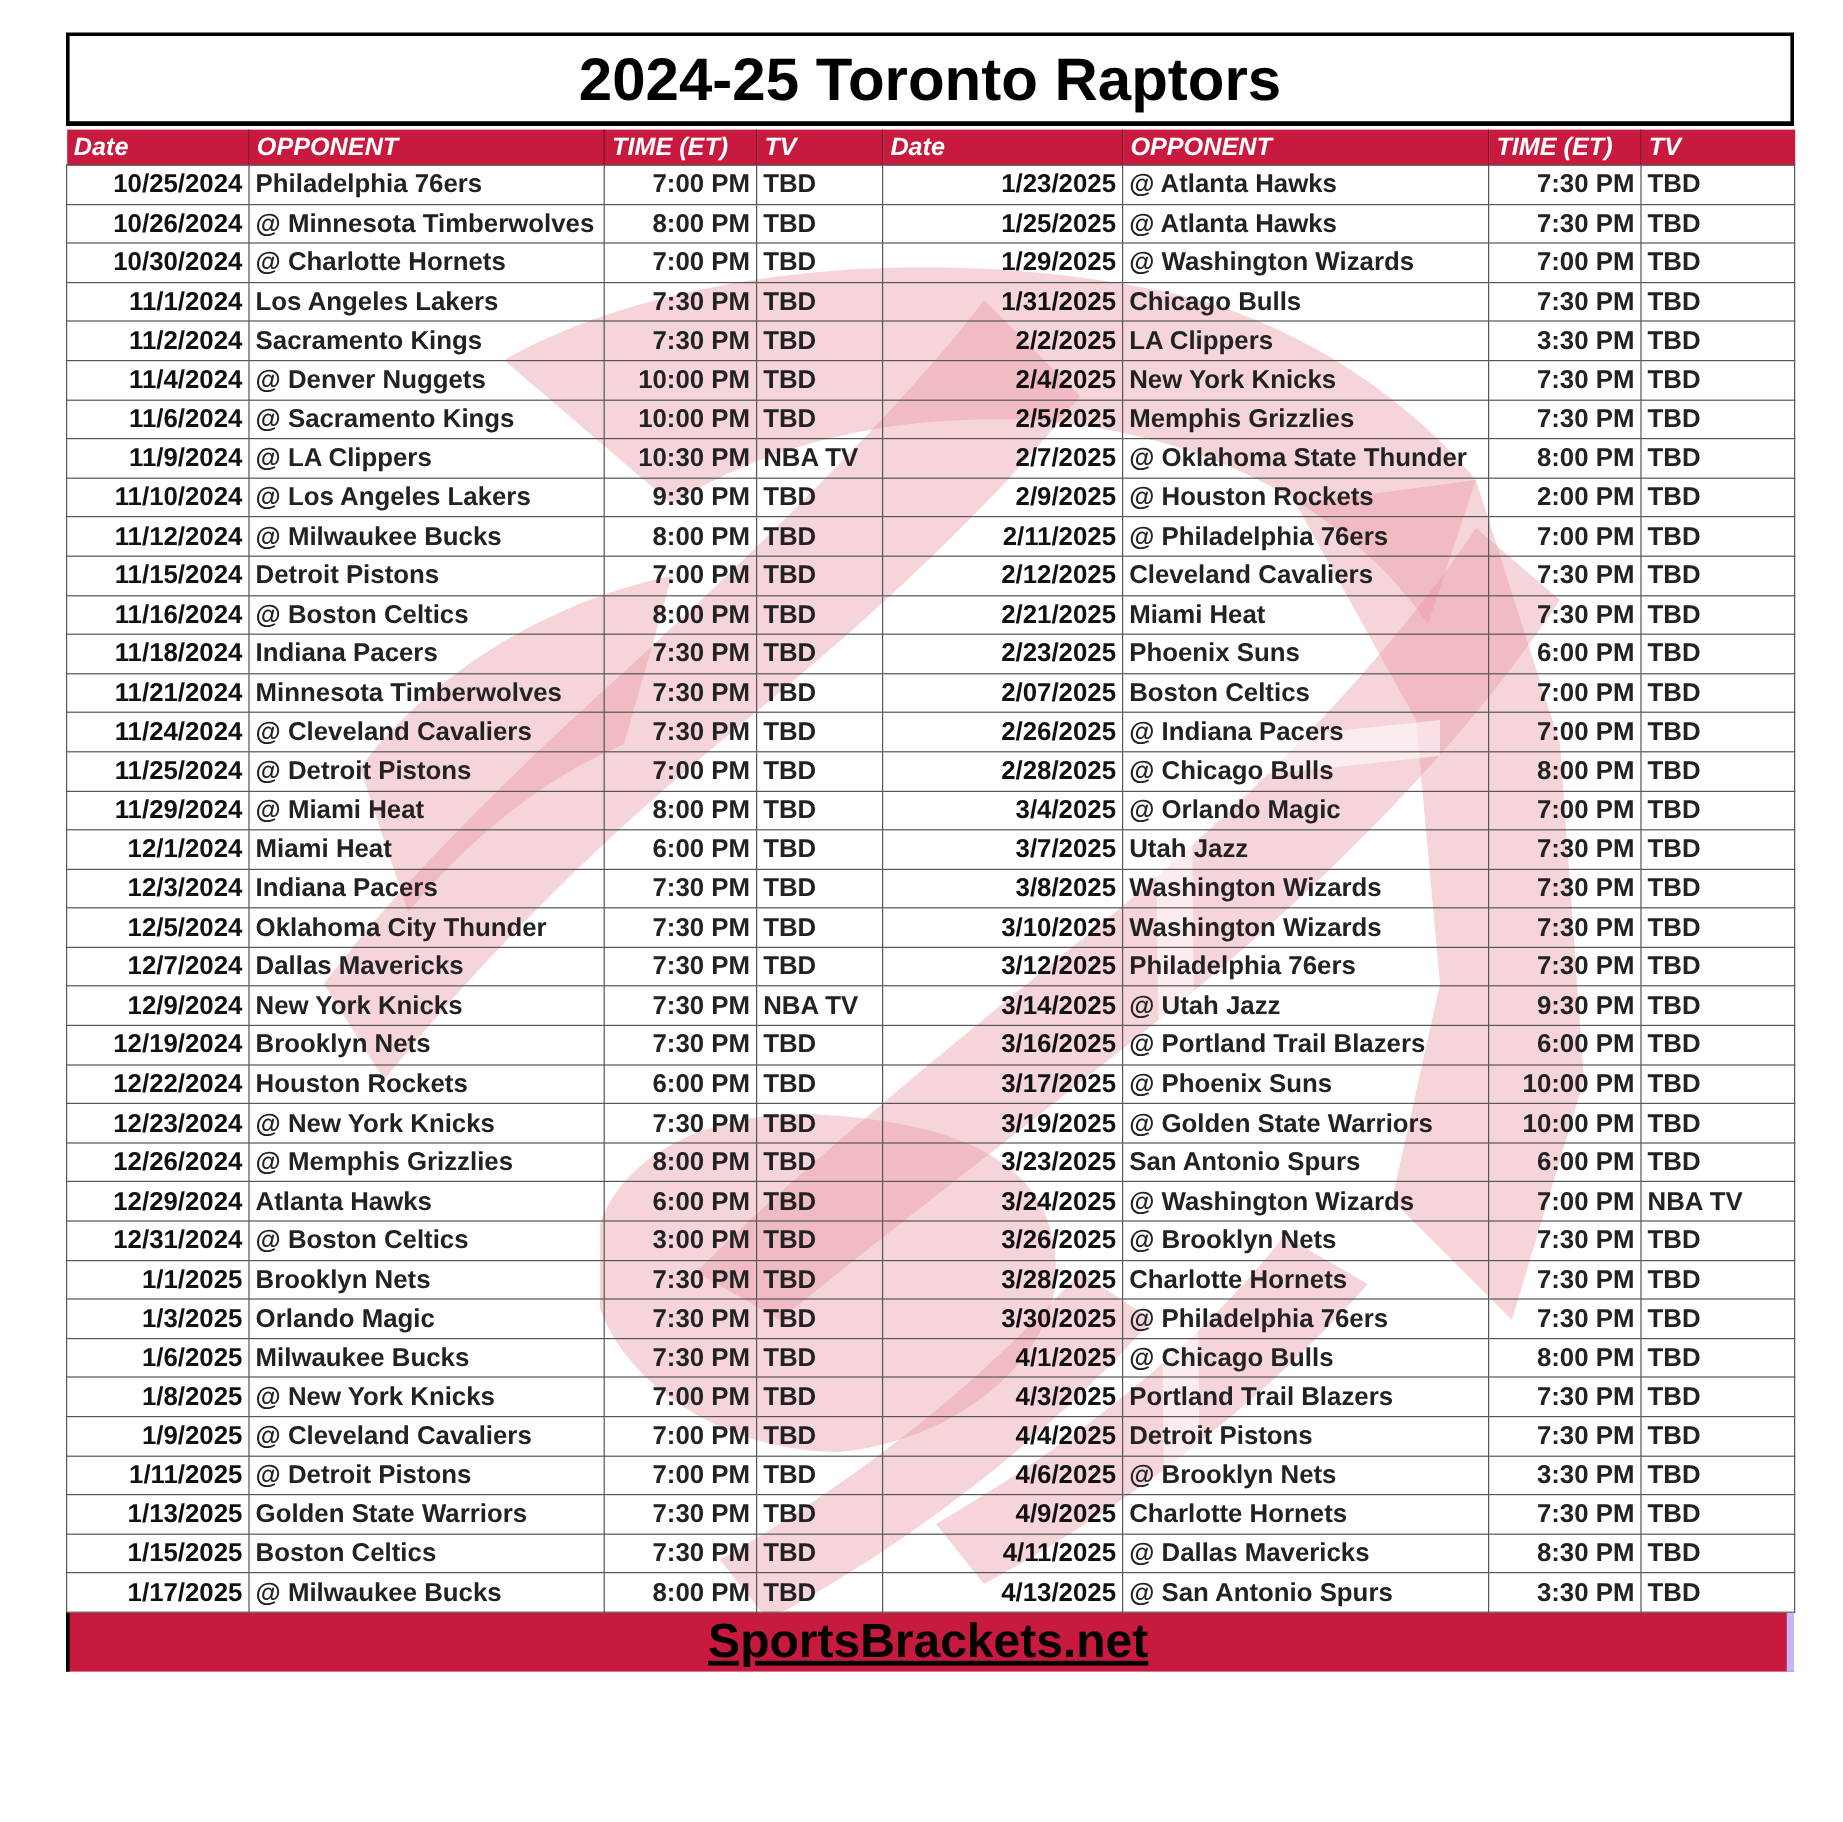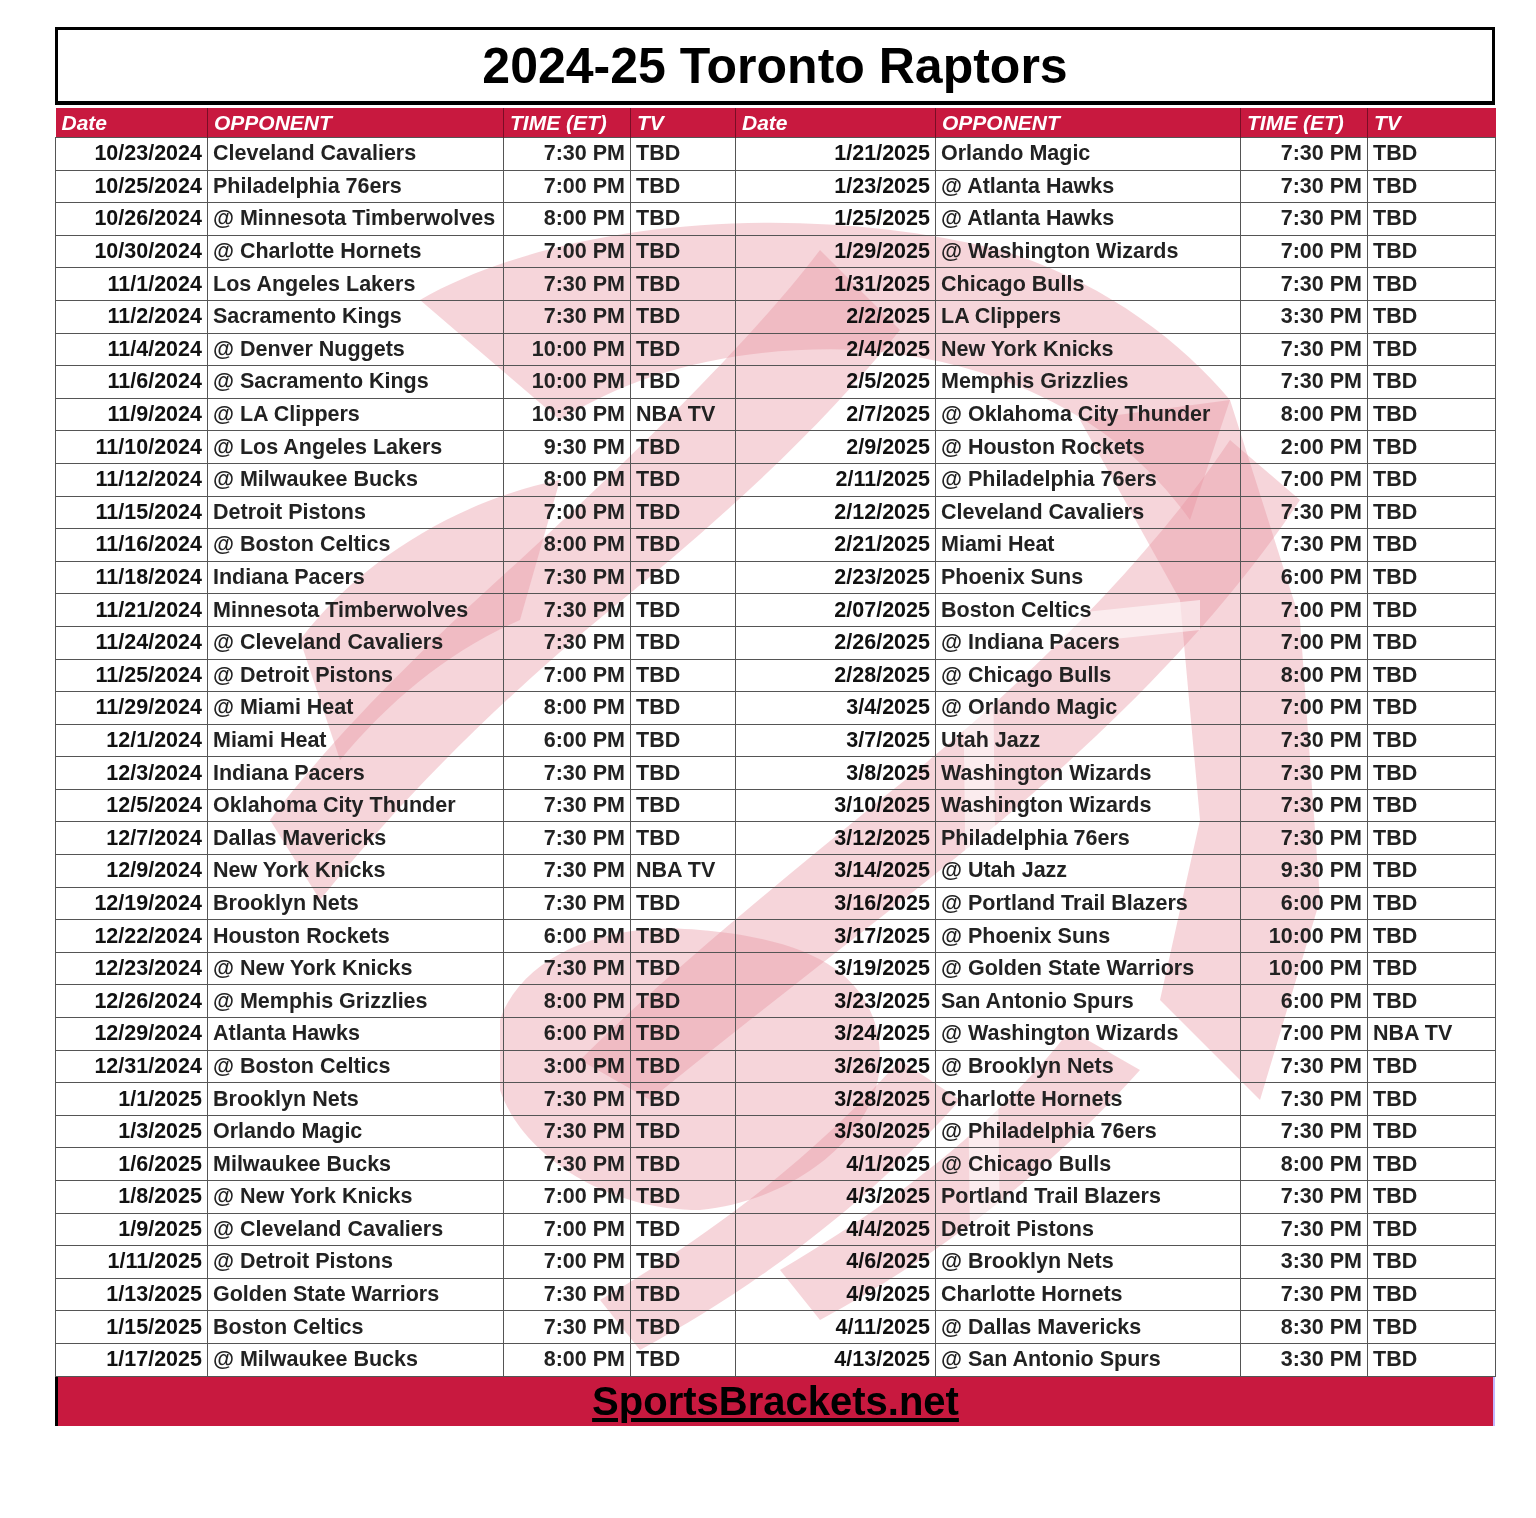--- a/index.html
+++ b/index.html
@@ -10,21 +10,21 @@
   .watermark { position:absolute; left:0; top:0; width:1536px; height:1518px; z-index:1; pointer-events:none; }
   table { border-collapse:collapse; table-layout:fixed; width:1440px; position:relative; z-index:2; margin-top:3px; }
   th { background:#c8193f; color:#fff; font-weight:bold; font-size:21px; text-align:left; padding:0 6px; height:29px; border-left:1px solid #7a0d25; white-space:nowrap;font-style:italic; }
   th:first-child { border-left:none; }
   td { font-size:21.5px; font-weight:bold; color:#222; height:31.6px; padding:0 5px; border:1px solid #555; white-space:nowrap; overflow:hidden; background:transparent; }
   td.date { text-align:right; color:#111; }
   td.time { text-align:right; }
   td.opp { text-align:left; }
   td.tv { text-align:left; }
   td.divider { border-right:1px solid #555; }
-  .footer { height:49px; background:#c8193f; border-left:3px solid #000; border-right:2px solid #c4b5fd; box-sizing:border-box; display:flex; align-items:center; justify-content:center; position:relative; z-index:2; }
+  .footer { height:49px; background:#c8193f; border-left:3px solid #000; border-right:6px solid #c4b5fd; box-sizing:border-box; display:flex; align-items:center; justify-content:center; position:relative; z-index:2; }
   .footer-link { font-weight:bold; font-size:40px; color:#000; text-decoration:underline; text-decoration-thickness:4px; text-underline-offset:3px; }
 </style>
 </head>
 <body>
 
 <svg class="watermark" viewBox="0 0 1536 1518" xmlns="http://www.w3.org/2000/svg">
   <g fill="#e8909f" fill-opacity="0.38">
 
     <path d="M420 300 C 560 220, 800 200, 1000 250 C 1100 280, 1180 340, 1230 400 L 1190 520 C 1120 420, 1000 360, 860 350 C 740 345, 640 370, 560 420 Z"></path>
 
@@ -70,30 +70,20 @@
         <th>TIME (ET)</th>
         <th>TV</th>
         <th>Date</th>
         <th>OPPONENT</th>
         <th>TIME (ET)</th>
         <th>TV</th>
       </tr>
     </thead>
     <tbody id="rows">
         <tr>
-          <td class="date">10/23/2024</td>
-          <td class="opp">Cleveland Cavaliers</td>
-          <td class="time">7:30 PM</td>
-          <td class="tv divider">TBD</td>
-          <td class="date">1/21/2025</td>
-          <td class="opp">Orlando Magic</td>
-          <td class="time">7:30 PM</td>
-          <td class="tv">TBD</td>
-        </tr>
-        <tr>
           <td class="date">10/25/2024</td>
           <td class="opp">Philadelphia 76ers</td>
           <td class="time">7:00 PM</td>
           <td class="tv divider">TBD</td>
           <td class="date">1/23/2025</td>
           <td class="opp">@ Atlanta Hawks</td>
           <td class="time">7:30 PM</td>
           <td class="tv">TBD</td>
         </tr>
         <tr>
@@ -155,21 +145,21 @@
           <td class="opp">Memphis Grizzlies</td>
           <td class="time">7:30 PM</td>
           <td class="tv">TBD</td>
         </tr>
         <tr>
           <td class="date">11/9/2024</td>
           <td class="opp">@ LA Clippers</td>
           <td class="time">10:30 PM</td>
           <td class="tv divider">NBA TV</td>
           <td class="date">2/7/2025</td>
-          <td class="opp">@ Oklahoma City Thunder</td>
+          <td class="opp">@ Oklahoma State Thunder</td>
           <td class="time">8:00 PM</td>
           <td class="tv">TBD</td>
         </tr>
         <tr>
           <td class="date">11/10/2024</td>
           <td class="opp">@ Los Angeles Lakers</td>
           <td class="time">9:30 PM</td>
           <td class="tv divider">TBD</td>
           <td class="date">2/9/2025</td>
           <td class="opp">@ Houston Rockets</td>

